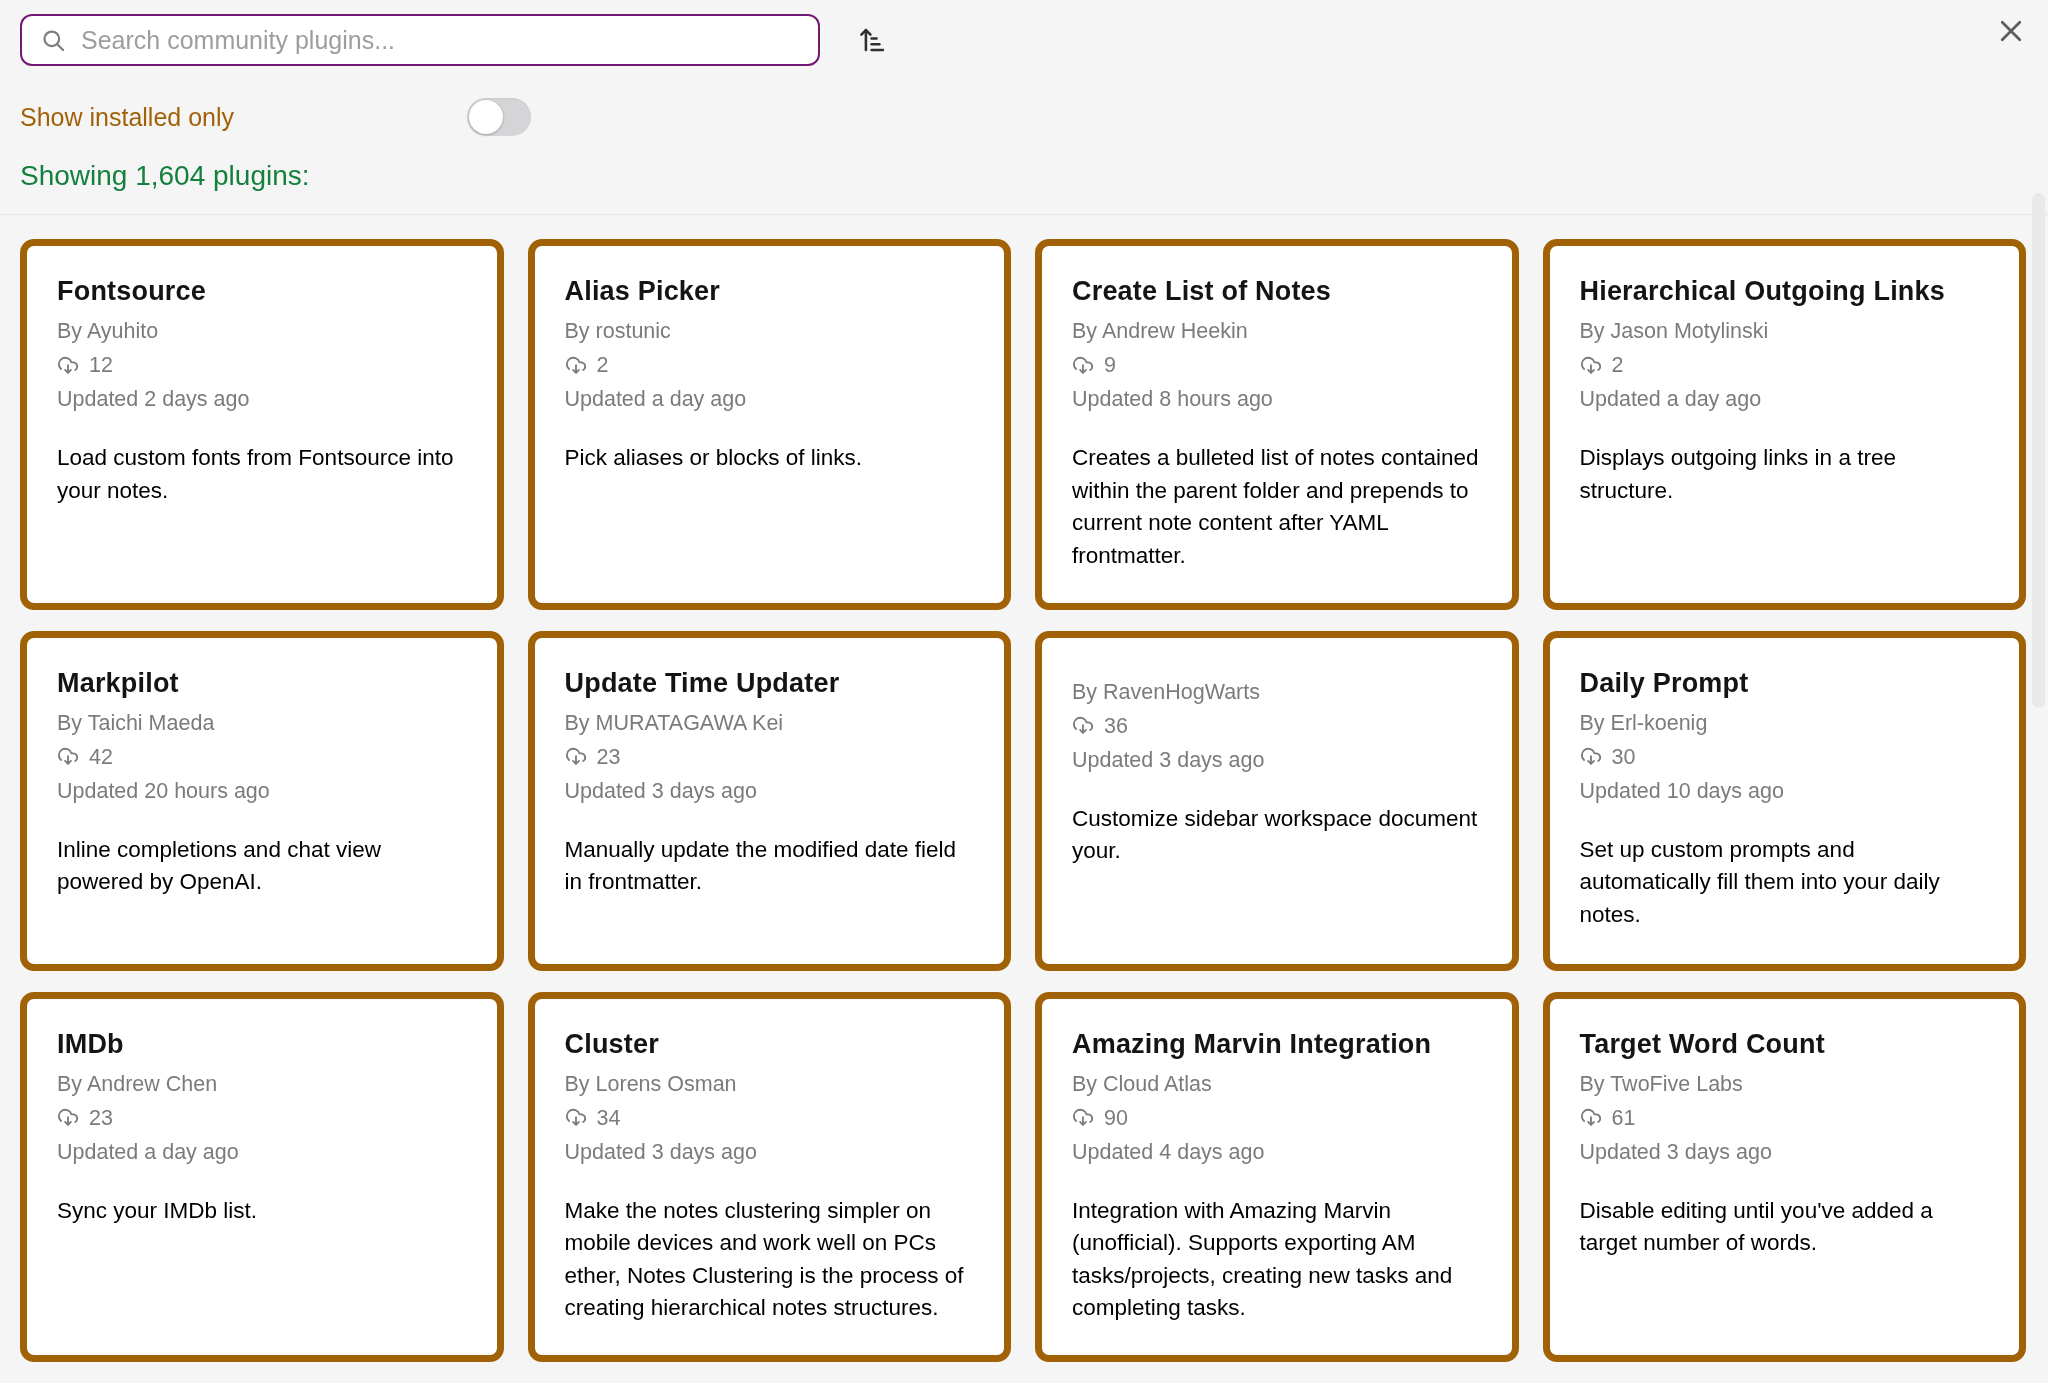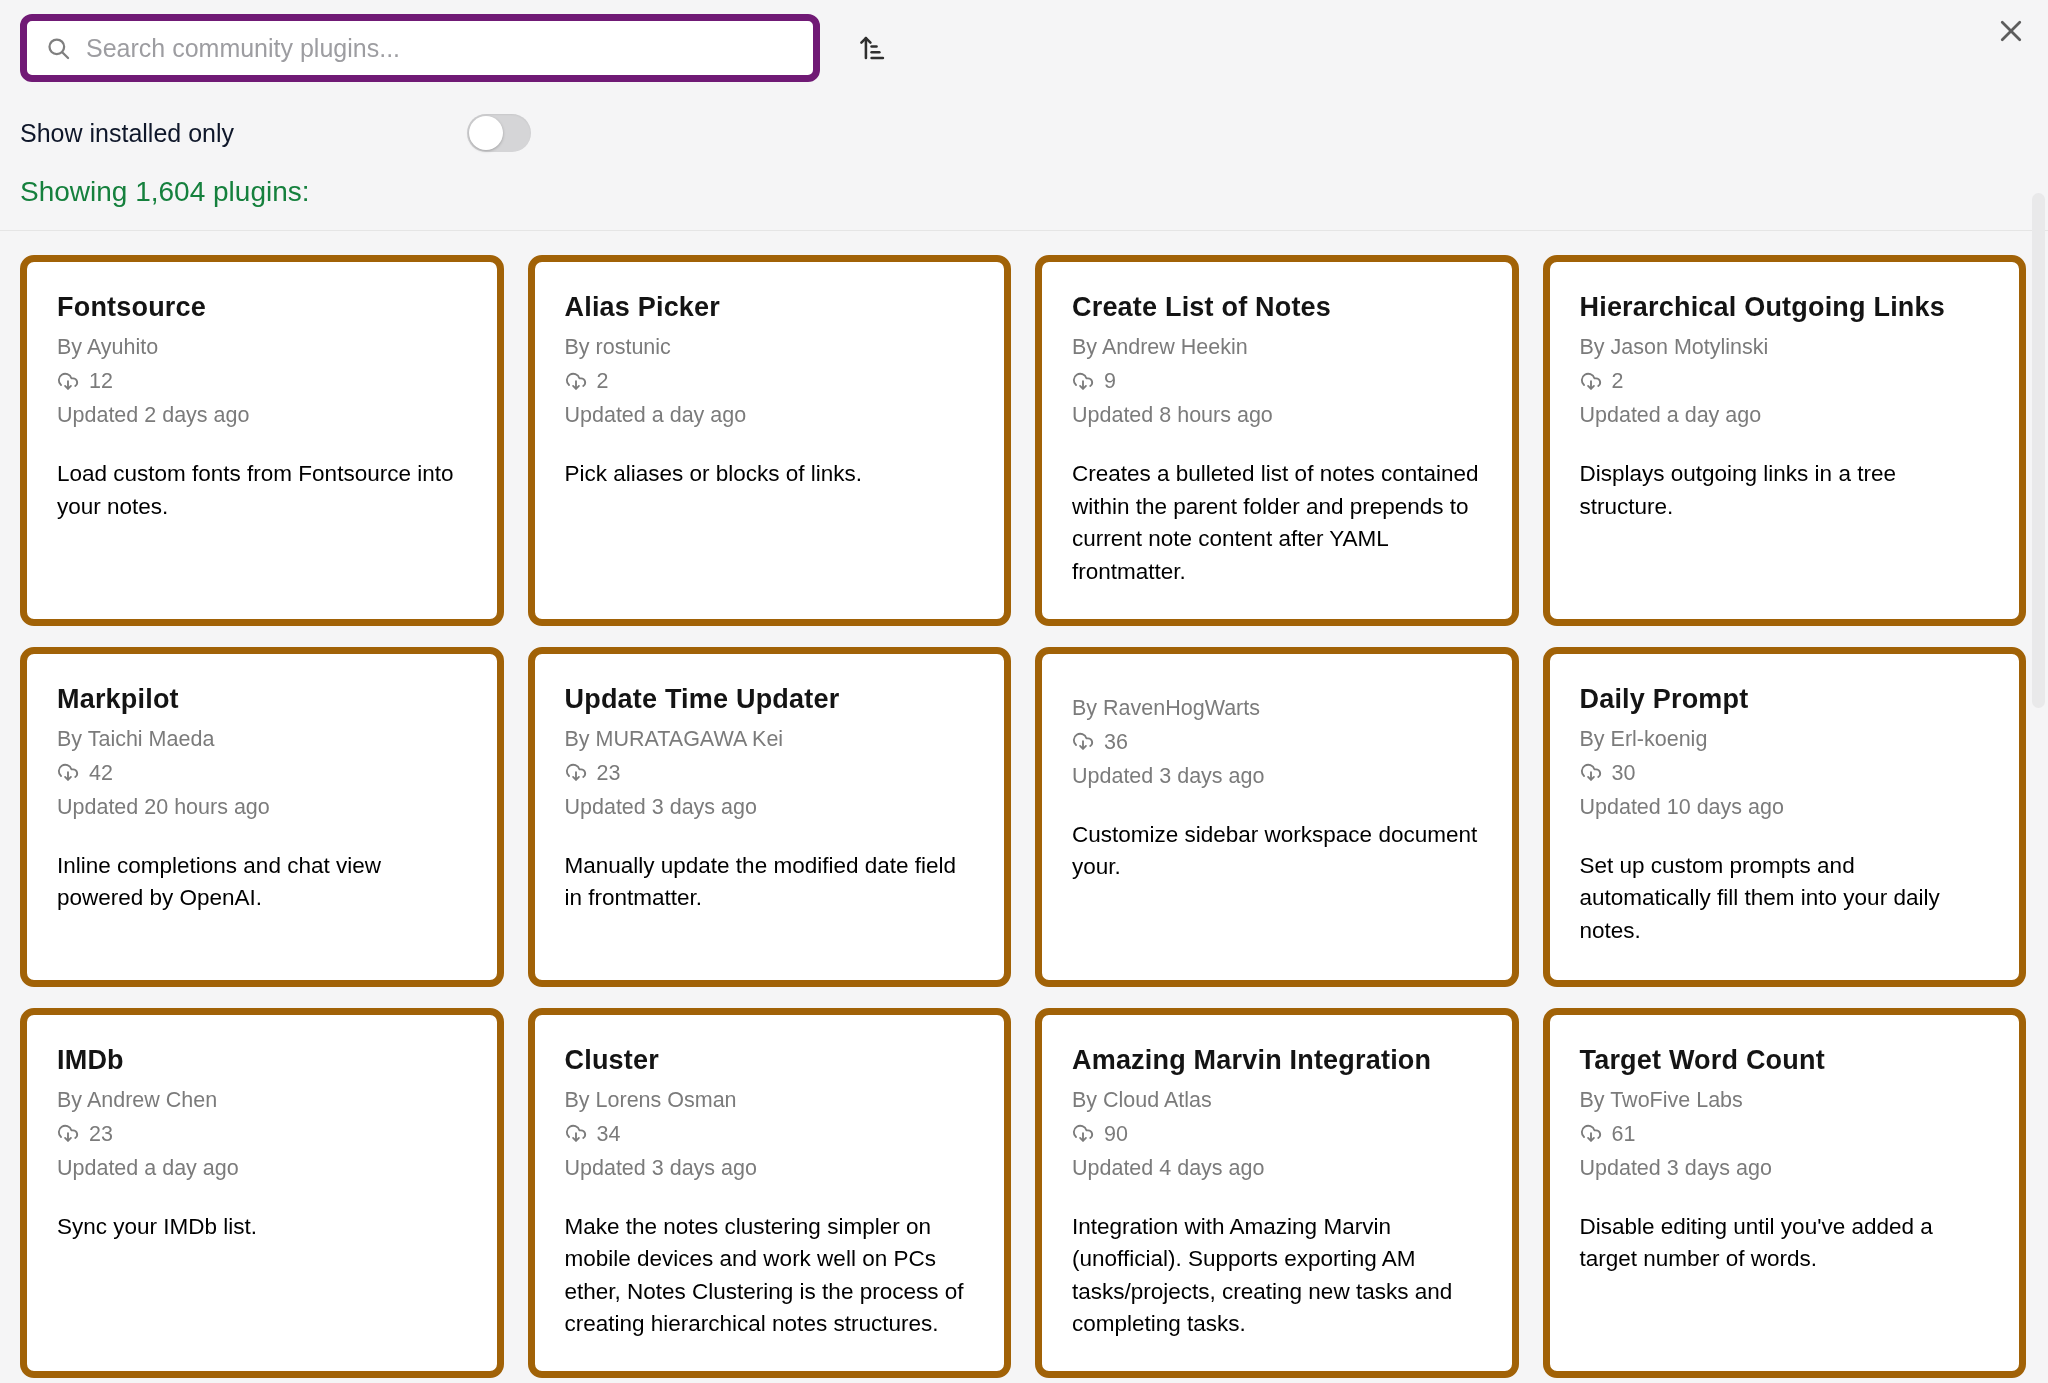--- a/index.html
+++ b/index.html
@@ -8,42 +8,42 @@
     font-family:"Liberation Sans", sans-serif;
     background:#f5f5f6;
     color:#111;
     position:relative;
   }
 
   
   .header { position:relative; padding:14px 20px 0 20px; }
   .search-row { display:flex; align-items:center; }
   .search-box {
-    width:800px; height:68px; background:#fff;
-    border:7px solid #701a75; border-radius:12px;
+    width:800px; height:52px; background:#fff;
+    border:2px solid #701a75; border-radius:12px;
     display:flex; align-items:center; padding:0 18px;
   }
   .search-box .mag { flex:0 0 auto; width:27px; height:27px; color:#7f7f7f; margin-right:14px; }
   .search-box input {
     border:none; outline:none; flex:1; font-size:25px;
     font-family:"Liberation Sans", sans-serif; color:#333; background:transparent;
   }
   .search-box input::placeholder { color:#9d9da1; }
   .sort-btn {
     margin-left:30px; width:46px; height:46px; border:none; background:transparent;
     display:flex; align-items:center; justify-content:center; cursor:pointer; color:#2f2f2f;
   }
   .close-btn {
     position:absolute; top:10px; right:16px; width:42px; height:42px;
     border:none; background:transparent; display:flex; align-items:center; justify-content:center;
     cursor:pointer; color:#5d5d5d;
   }
 
   .toggle-row { margin-top:32px; display:flex; align-items:center; }
-  .toggle-label { font-size:25px; color:#0f172a; }
+  .toggle-label { font-size:25px; color:#a16207; }
   .toggle {
     margin-left:233px; width:64px; height:38px; border-radius:19px;
     background:#d5d5d7; position:relative; cursor:pointer;
     box-shadow:inset 0 1px 2px rgba(0,0,0,.06);
   }
   .toggle .knob {
     position:absolute; top:2px; left:2px; width:34px; height:34px; border-radius:50%;
     background:#fff; box-shadow:0 1px 3px rgba(0,0,0,.25);
   }
 

